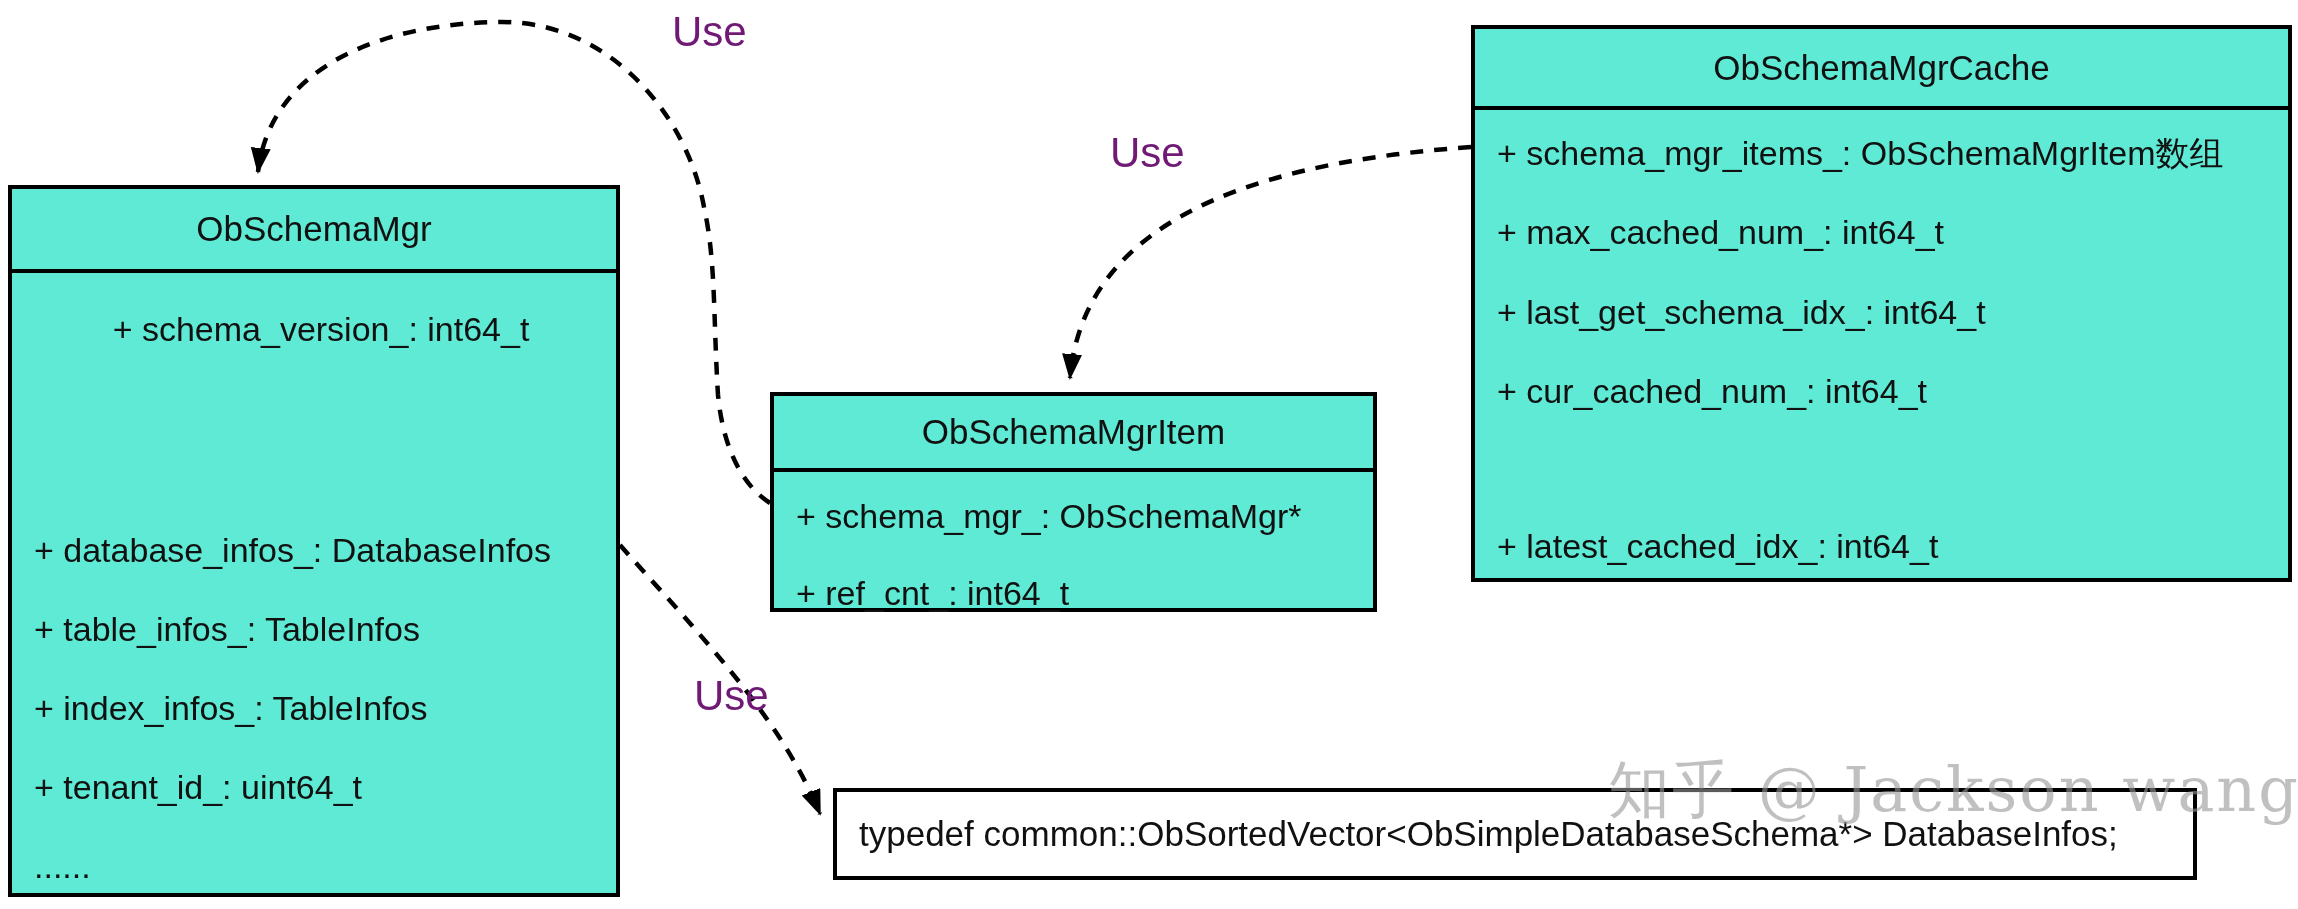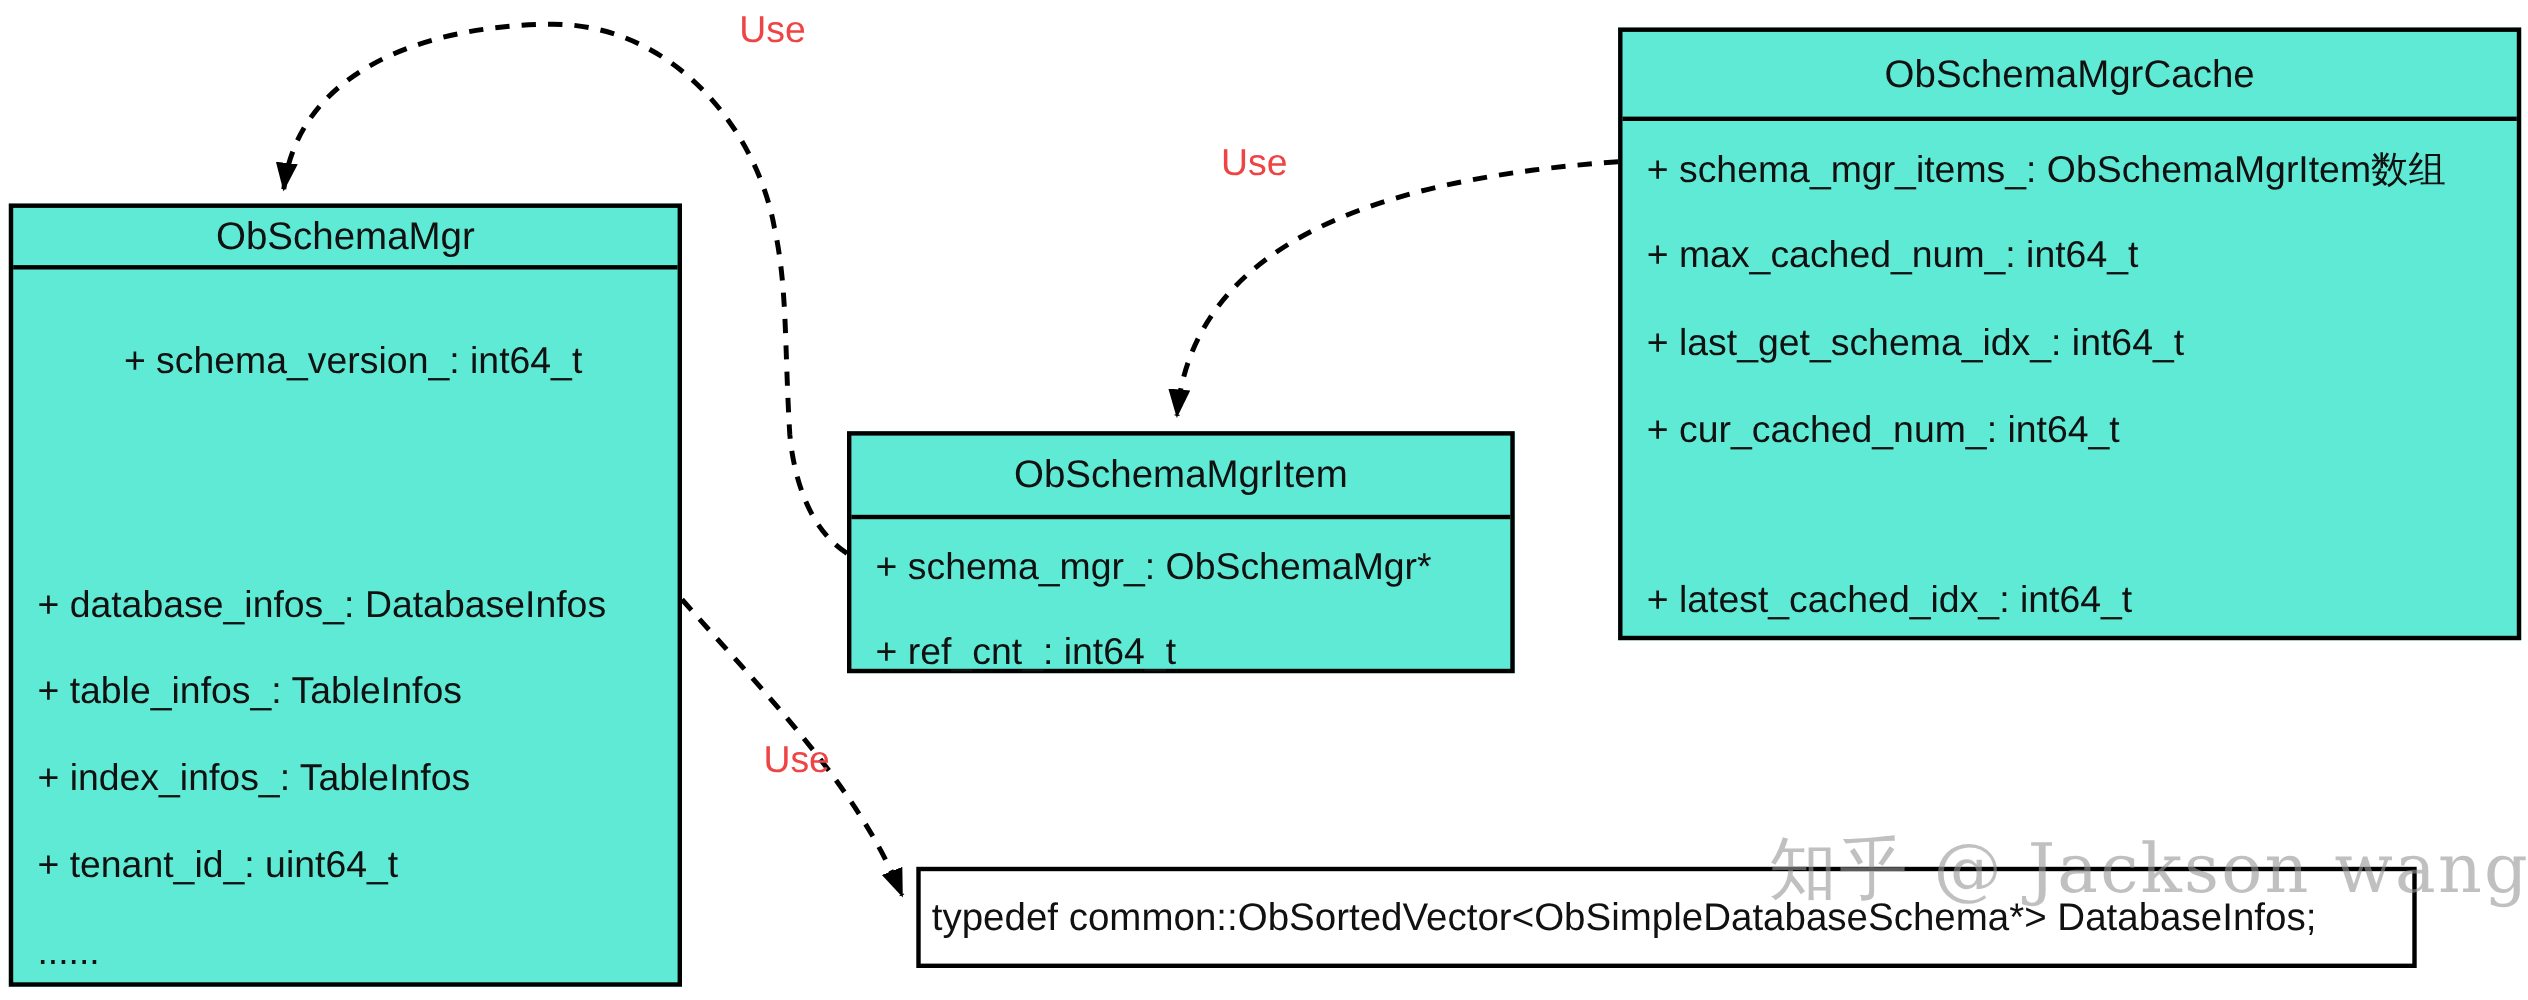--- a/index.html
+++ b/index.html
@@ -32,28 +32,28 @@
     font-size:34px;
     white-space:nowrap;
   }
   .note-box{
     position:absolute;
     background:#ffffff;
     border:4px solid #000000;
     box-sizing:border-box;
     display:flex;align-items:center;
     font-size:35px;
-    padding-left:10px;
+    padding-left:22px;
     white-space:nowrap;
     z-index:2;
   }
   .use-label{
     position:absolute;
-    font-size:34px;
-    color:#ef4444;
+    font-size:42px;
+    color:#701a75;
     z-index:3;
     text-align:center;
   }
   .watermark{
     position:absolute;
     left:1608px;top:748px;
     font-family:"DejaVu Serif", serif;
     font-size:62px;
     letter-spacing:2px;
     color:rgba(150,150,150,0.6);
@@ -76,21 +76,21 @@
     <path d="M 770 503 C 737 482 722 438 718 395 C 713 313 716 262 704 207 C 688 118 612 22 502 22 C 380 23 270 68 258 172" fill="none" stroke="#000000" stroke-width="4.5" stroke-dasharray="13 11" marker-end="url(#arrow)"></path>
     <path d="M 1471 147 C 1290 160 1085 205 1070 378" fill="none" stroke="#000000" stroke-width="4.5" stroke-dasharray="13 11" marker-end="url(#arrow)"></path>
     <path d="M 620 545 C 695 630 780 715 820 814" fill="none" stroke="#000000" stroke-width="4.5" stroke-dasharray="13 11" marker-end="url(#arrow)"></path>
   </svg>
 
   <div class="use-label" style="left:672px;top:8px;">Use</div>
   <div class="use-label" style="left:1110px;top:129px;">Use</div>
   <div class="use-label" style="left:694px;top:672px;">Use</div>
 
   <div class="uml-class" style="left:8px;top:185px;width:612px;height:712px;">
-    <div class="uml-title" style="height:56px;">ObSchemaMgr</div>
+    <div class="uml-title" style="height:84px;">ObSchemaMgr</div>
     <div class="uml-attr" style="top:140px;text-align:center;">+ schema_version_: int64_t</div>
     <div class="uml-attr" style="top:361px;">+ database_infos_: DatabaseInfos</div>
     <div class="uml-attr" style="top:440px;">+ table_infos_: TableInfos</div>
     <div class="uml-attr" style="top:519px;">+ index_infos_: TableInfos</div>
     <div class="uml-attr" style="top:598px;">+ tenant_id_: uint64_t</div>
     <div class="uml-attr" style="top:677px;">......</div>
   </div>
 
   <div class="uml-class" style="left:770px;top:392px;width:607px;height:220px;">
     <div class="uml-title" style="height:76px;">ObSchemaMgrItem</div>

